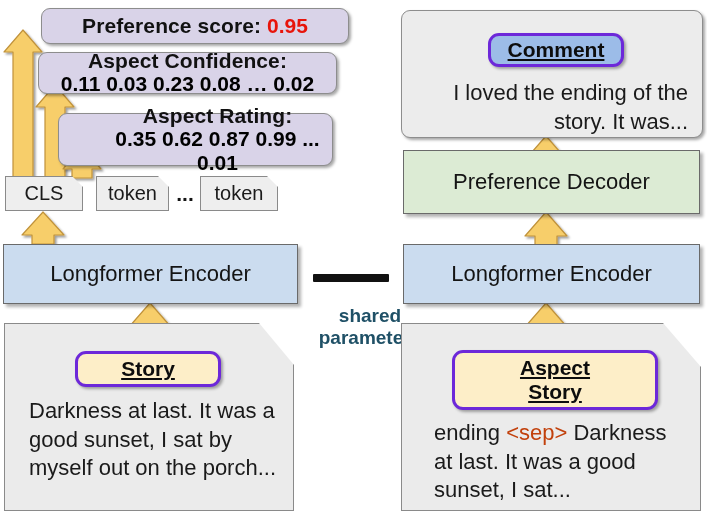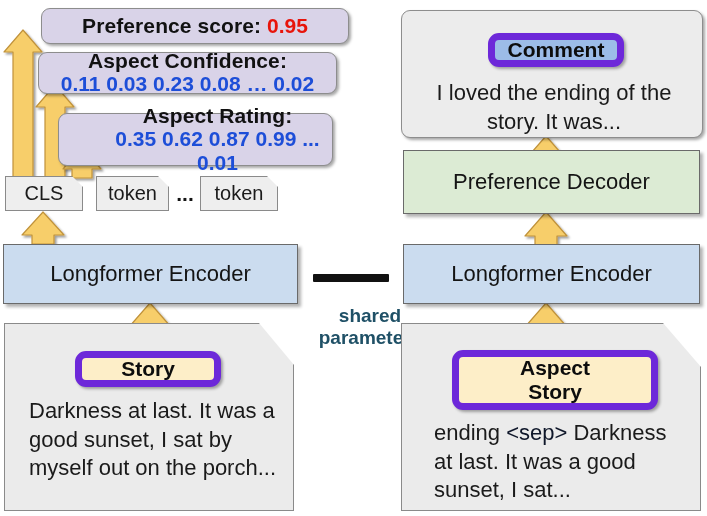--- a/index.html
+++ b/index.html
@@ -29,40 +29,40 @@
     filter:drop-shadow(3px 3px 2px rgba(0,0,0,.30));
   }
 
   .lav{background:#d9d3e8;}
   .blue{background:#cbdcef;}
   .green{background:#dcebd4;}
   .grey{background:#ececec;}
 
   .ttl{font-weight:bold;color:#111;letter-spacing:.1px;}
   .red{color:#e8140b;font-weight:bold;}
-  .dred{color:#1d4ed8;font-weight:bold;}
-  .sep{color:#0f172a;}
+  .dred{color:#000000;font-weight:bold;}
+  .sep{color:#c2410c;}
 
   
   .chip{
     background:#eeeeee;
     border:1px solid #8a8a8a;
     filter:drop-shadow(2px 2px 2px rgba(0,0,0,.32));
     display:flex;align-items:center;justify-content:center;
     font-size:20px;color:#1a1a1a;
     clip-path:polygon(0 0, calc(100% - 11px) 0, 100% 11px, 100% 100%, 0 100%);
   }
 
   
   .tag{
-    border:7px solid #6d28d9;border-radius:11px;
+    border:3px solid #6d28d9;border-radius:11px;
     box-shadow:2px 2px 3px rgba(0,0,0,.33);
     display:flex;align-items:center;justify-content:center;
     font-weight:bold;color:#0d0d0d;
-    text-align:center;line-height:1.12;
+    text-align:center;line-height:1.12;text-decoration:underline;
   }
   .tag-cream{background:#fdeec8;}
   .tag-blue{background:#9cbce8;}
 
   .body-txt{
     position:absolute;color:#1a1a1a;line-height:1.30;
   }
 
   .shared{
     color:#1f5066;font-weight:bold;font-size:19px;line-height:1.15;
@@ -159,21 +159,21 @@
   <div class="abs bar" style="left:313px;top:274px;width:76px;height:8px;border-radius:1px;"></div>
   <div class="abs shared" style="left:299px;top:305px;width:106px;">
     <div>shared</div>
     <div>parameters</div>
   </div>
 
   <div class="abs rbox grey" style="left:401px;top:10px;width:302px;height:128px;justify-content:flex-start;">
     <div class="tag tag-blue abs" style="left:86px;top:22px;width:136px;height:34px;font-size:21px;">
       <span>Comment</span>
     </div>
-    <div class="body-txt" style="left:18px;top:68px;width:268px;font-size:22px;text-align:center;">I loved the ending of the story. It was...</div>
+    <div class="body-txt" style="left:18px;top:68px;width:268px;font-size:22px;text-align:right;">I loved the ending of the story. It was...</div>
   </div>
 
   <div class="abs sqbox green" style="left:403px;top:150px;width:297px;height:64px;">
     <span style="font-size:22px;color:#141414;">Preference Decoder</span>
   </div>
 
   <div class="abs sqbox blue" style="left:403px;top:244px;width:297px;height:60px;">
     <span style="font-size:22px;color:#141414;">Longformer Encoder</span>
   </div>
 

